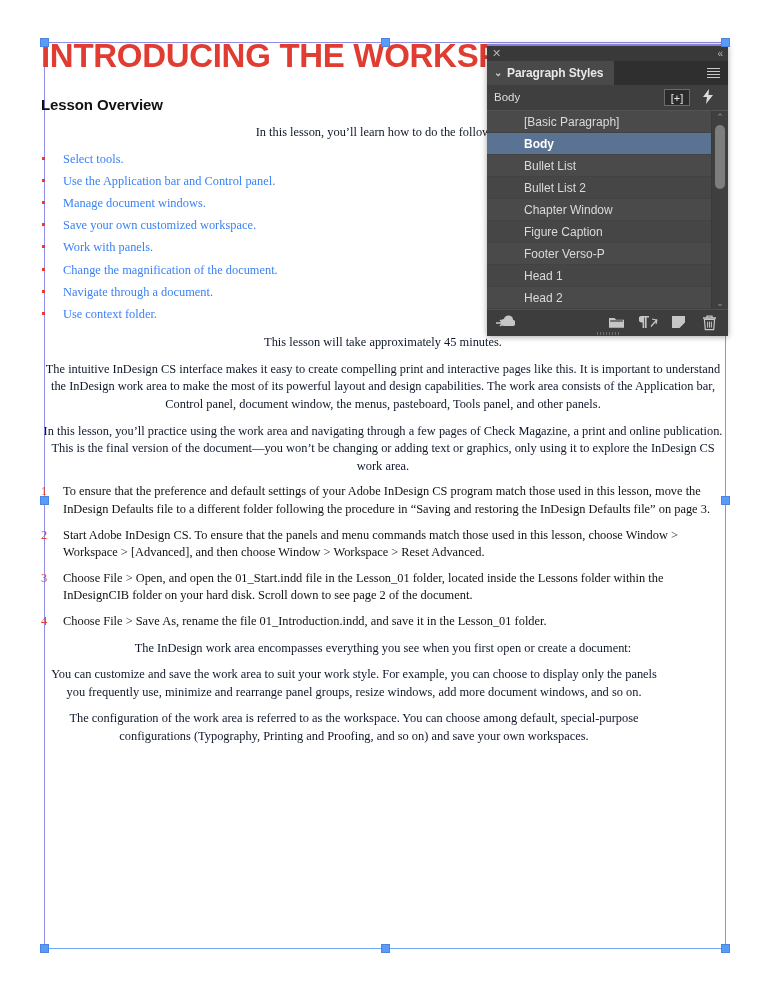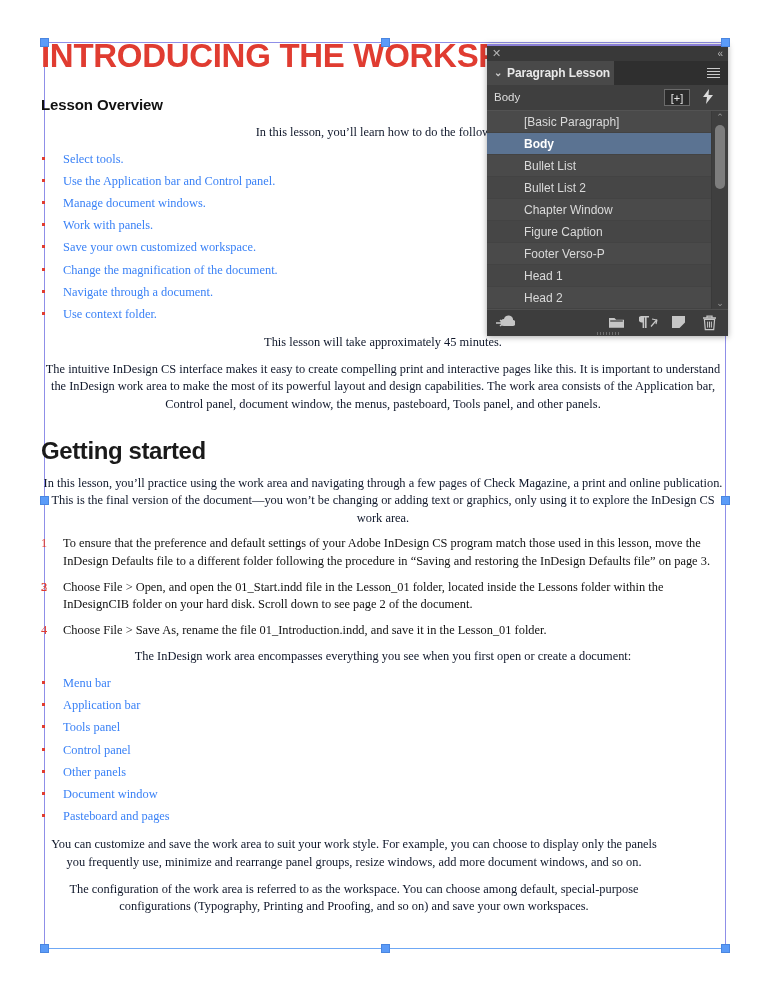--- a/index.html
+++ b/index.html
@@ -257,78 +257,69 @@
 
     <h1 class="title">INTRODUCING THE WORKSPACE</h1>
 
     <h3 class="h3">Lesson Overview</h3>
     <p class="body">In this lesson, you’ll learn how to do the following:</p>
 
     <ul class="bullets">
       <li>Select tools.</li>
       <li>Use the Application bar and Control panel.</li>
       <li>Manage document windows.</li>
+      <li>Save your own customized workspace.</li>
       <li>Work with panels.</li>
-      <li>Save your own customized workspace.</li>
       <li>Change the magnification of the document.</li>
       <li>Navigate through a document.</li>
       <li>Use context folder.</li>
     </ul>
 
     <p class="body">This lesson will take approximately 45 minutes.</p>
     <p class="body">The intuitive InDesign CS interface makes it easy to create compelling print and interactive pages like this. It is important to understand the InDesign work area to make the most of its powerful layout and design capabilities. The work area consists of the Application bar, Control panel, document window, the menus, pasteboard, Tools panel, and other panels.</p>
 
-    <h2 class="h2">Getting started</h2>
     <p class="body">In this lesson, you’ll practice using the work area and navigating through a few pages of Check Magazine, a print and online publication. This is the final version of the document—you won’t be changing or adding text or graphics, only using it to explore the InDesign CS work area.</p>
 
     <ol class="steps">
       <li>
         <span class="num">1</span>
         <span>To ensure that the preference and default settings of your Adobe InDesign CS program match those used in this lesson, move the InDesign Defaults file to a different folder following the procedure in “Saving and restoring the InDesign Defaults file” on page 3.</span>
       </li>
       <li>
         <span class="num">2</span>
+        <span>Start Adobe InDesign CS. To ensure that the panels and menu commands match those used in this lesson, choose Window &gt; Workspace &gt; [Advanced], and then choose Window &gt; Workspace &gt; Reset Advanced.</span>
       </li>
       <li>
         <span class="num">3</span>
         <span>Choose File &gt; Open, and open the 01_Start.indd file in the Lesson_01 folder, located inside the Lessons folder within the InDesignCIB folder on your hard disk. Scroll down to see page 2 of the document.</span>
       </li>
       <li>
         <span class="num">4</span>
         <span>Choose File &gt; Save As, rename the file 01_Introduction.indd, and save it in the Lesson_01 folder.</span>
       </li>
     </ol>
 
     <p class="body">The InDesign work area encompasses everything you see when you first open or create a document:</p>
 
-    <ul class="bullets">
-      <li>Menu bar</li>
-      <li>Application bar</li>
-      <li>Tools panel</li>
-      <li>Control panel</li>
-      <li>Other panels</li>
-      <li>Document window</li>
-      <li>Pasteboard and pages</li>
-    </ul>
 
     <p class="body w-narrow">You can customize and save the work area to suit your work style. For example, you can choose to display only the panels you frequently use, minimize and rearrange panel groups, resize windows, add more document windows, and so on.</p>
     <p class="body w-narrow">The configuration of the work area is referred to as the workspace. You can choose among default, special-purpose configurations (Typography, Printing and Proofing, and so on) and save your own workspaces.</p>
   </div>
 
   <div id="panel">
 
     <div class="titlebar">
       <span class="close">✕</span>
       <span class="collapse">«</span>
     </div>
 
     <div class="tabrow">
       <div class="tab">
         <span class="caret">⌄</span>
-        <span>Paragraph Lesson</span>
+        <span>Paragraph Styles</span>
       </div>
       <div class="hamburger">
         <i></i>
           <i></i>
           <i></i>
           <i></i>
       </div>
     </div>
 
     <div class="stylerow">

